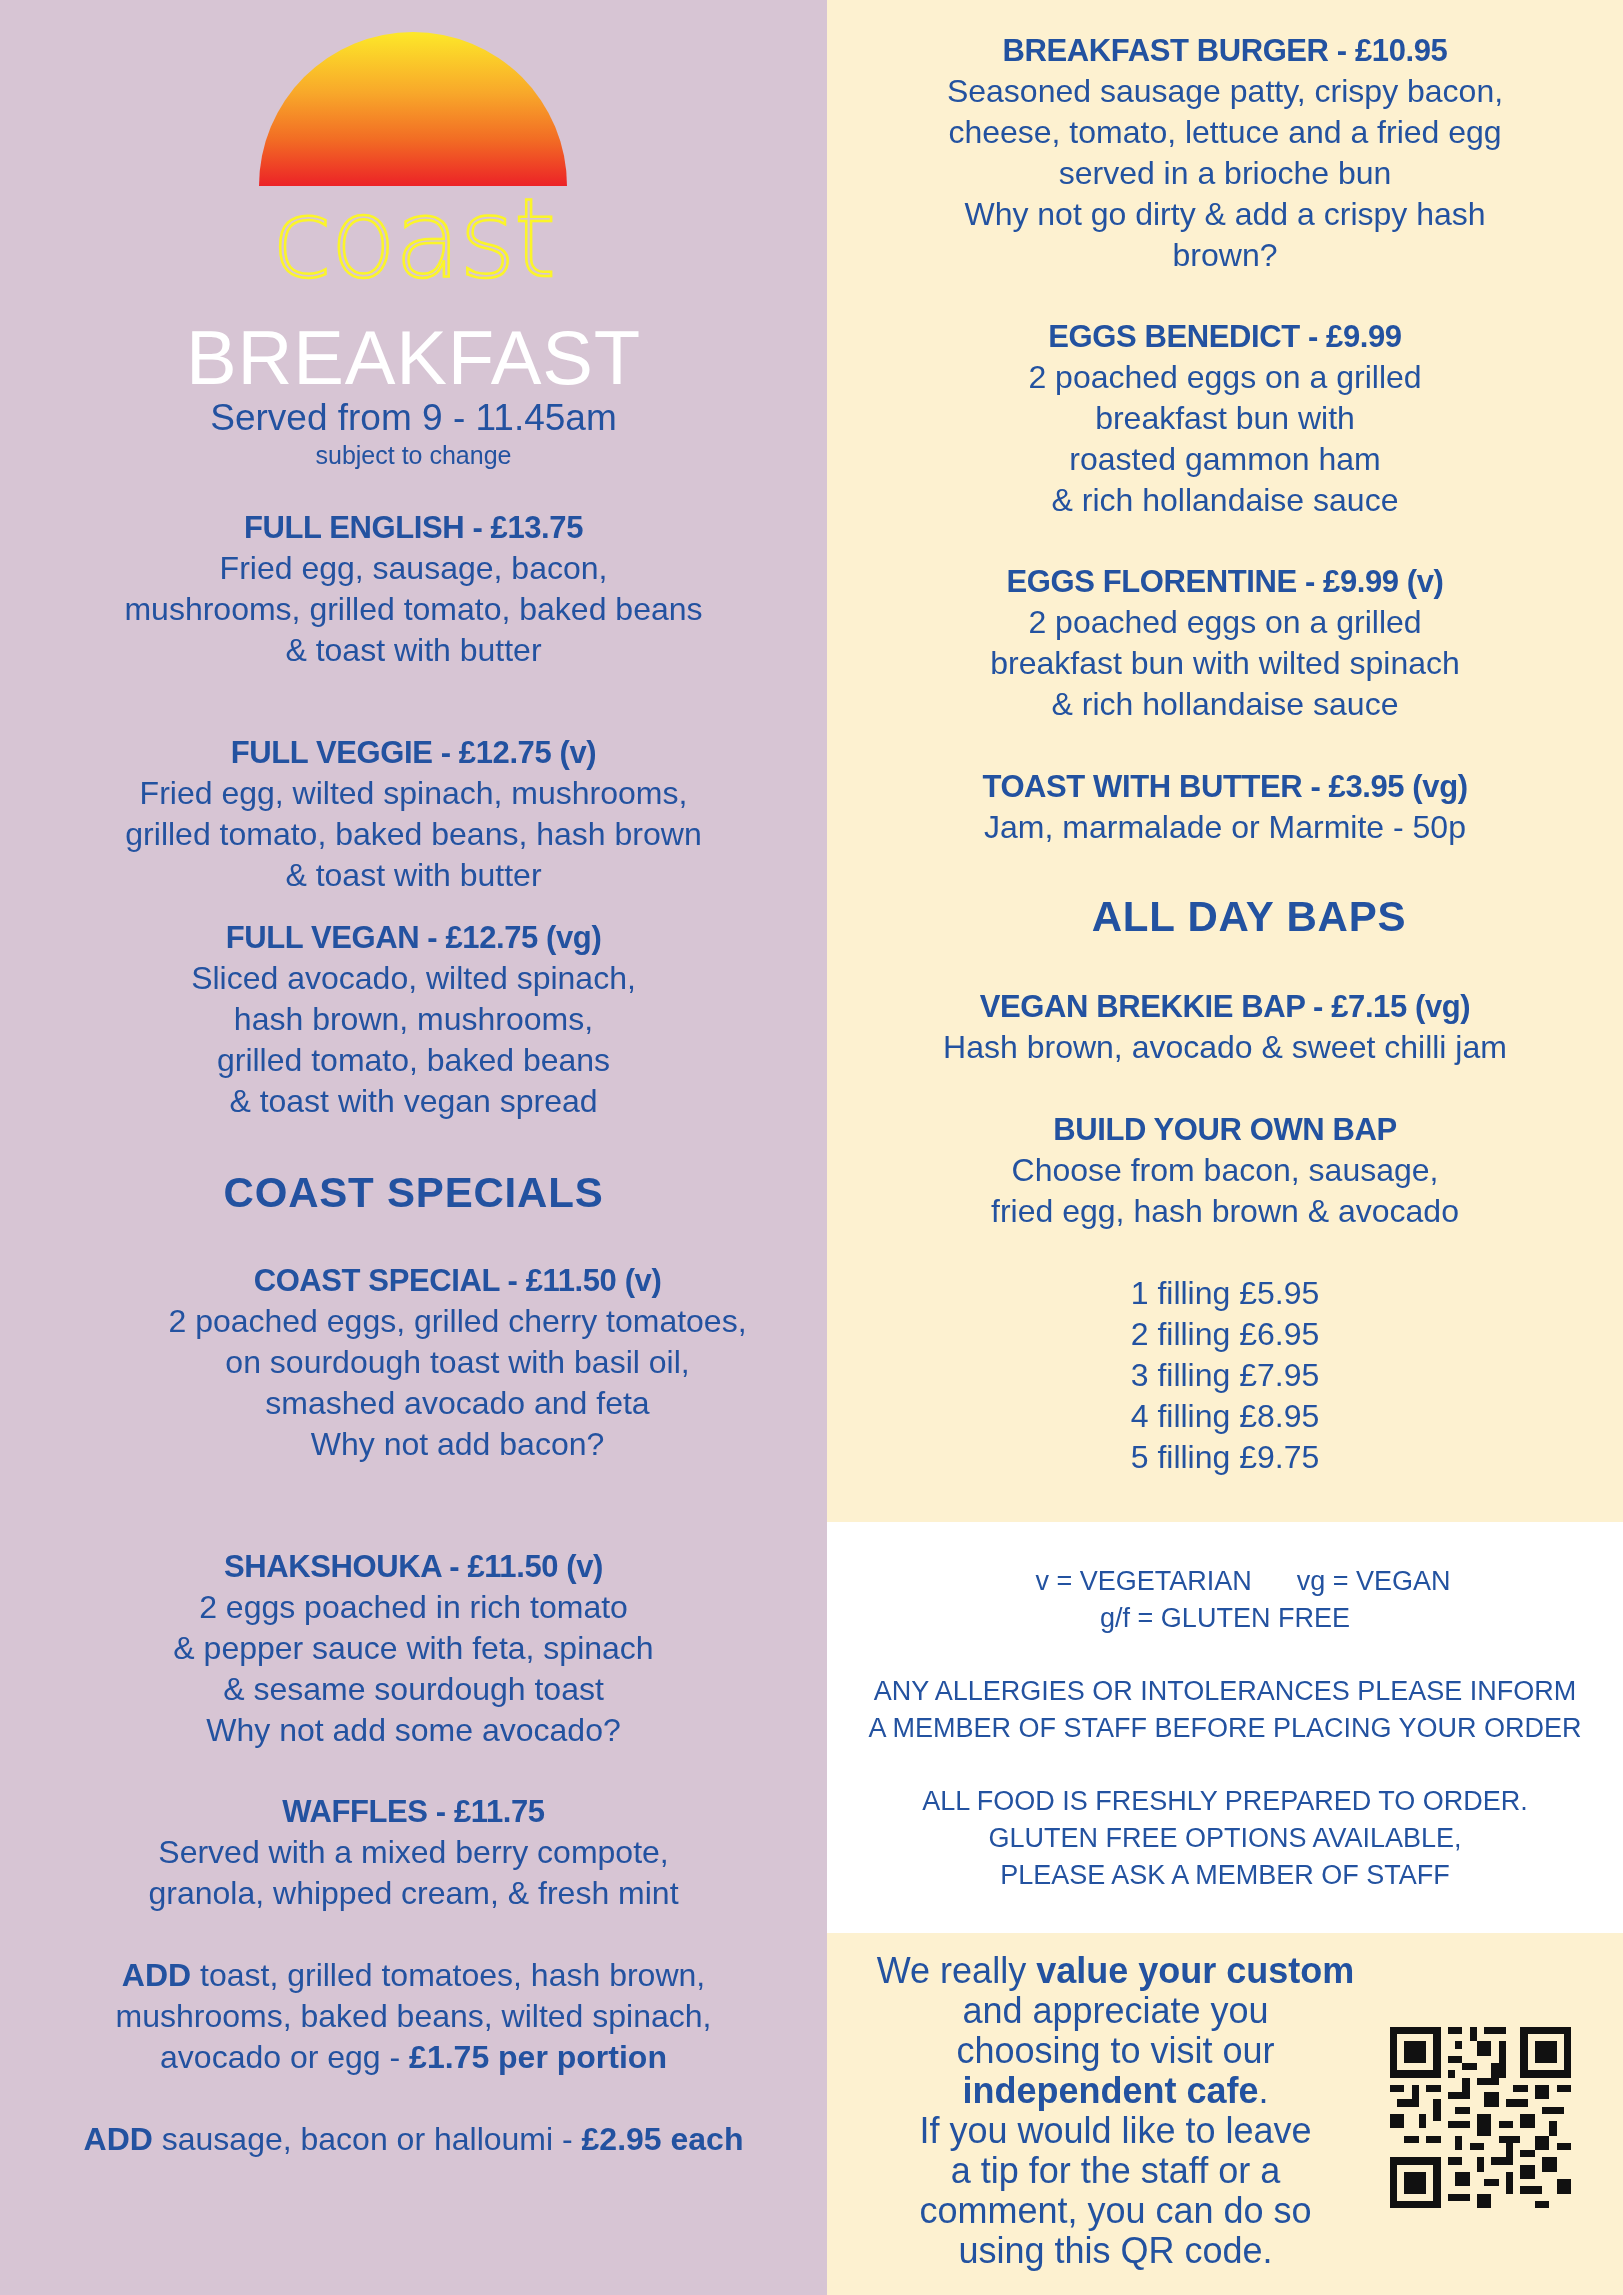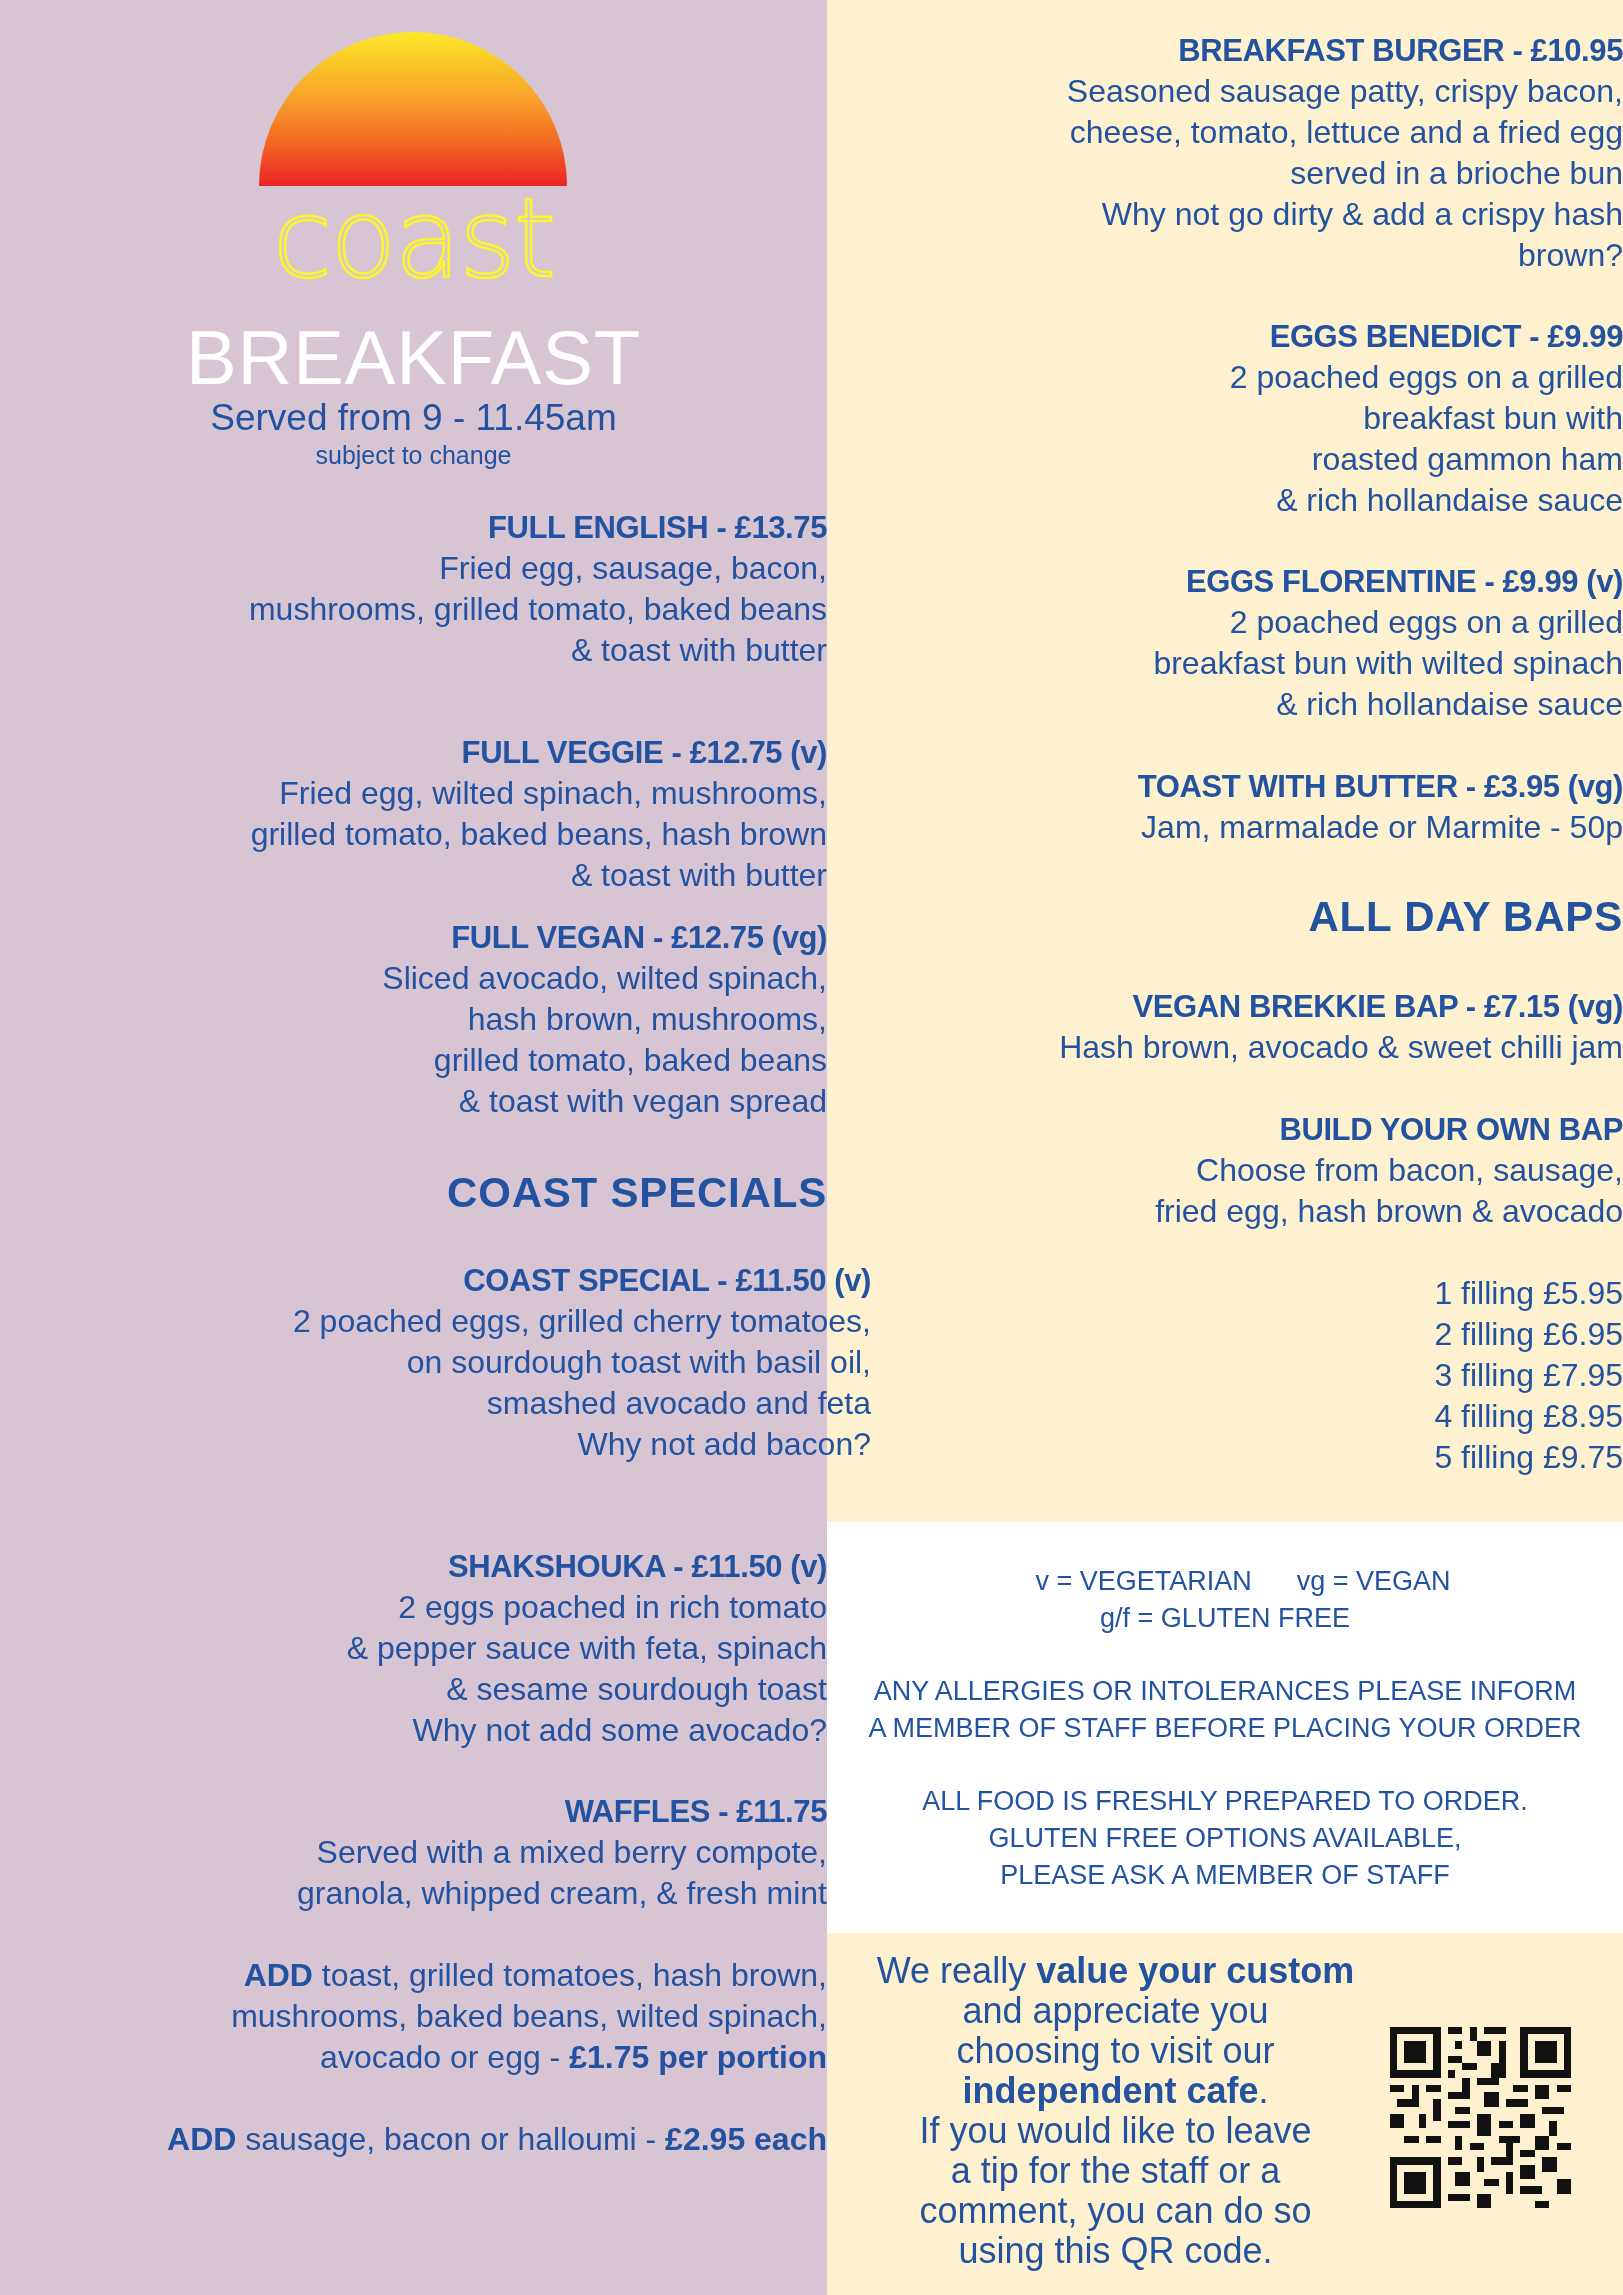--- a/index.html
+++ b/index.html
@@ -40,21 +40,21 @@
   .served { top: 396px; width: 827px; font-size: 37px; line-height: 44px; }
   .subject { top: 440px; width: 827px; font-size: 25px; line-height: 30px; }
 
   .item-title {
     font-weight: bold; font-size: 31px; line-height: 41px;
     letter-spacing: -0.4px;
   }
   .item-desc { font-size: 32px; line-height: 41px; }
   .section-title { font-weight: bold; font-size: 42px; line-height: 51px; letter-spacing: 0.8px; }
 
-  .block { position: absolute; text-align: right; }
+  .block { position: absolute; text-align: center; }
   .left-block { left: 0; width: 827px; }
   .right-block { left: 827px; width: 796px; }
 
   .white-box {
     position: absolute; left: 827px; top: 1522px; width: 796px; height: 411px;
     background: #ffffff;
   }
   .info-line { font-size: 27px; line-height: 37px; letter-spacing: 0; }
 
   .thanks {

